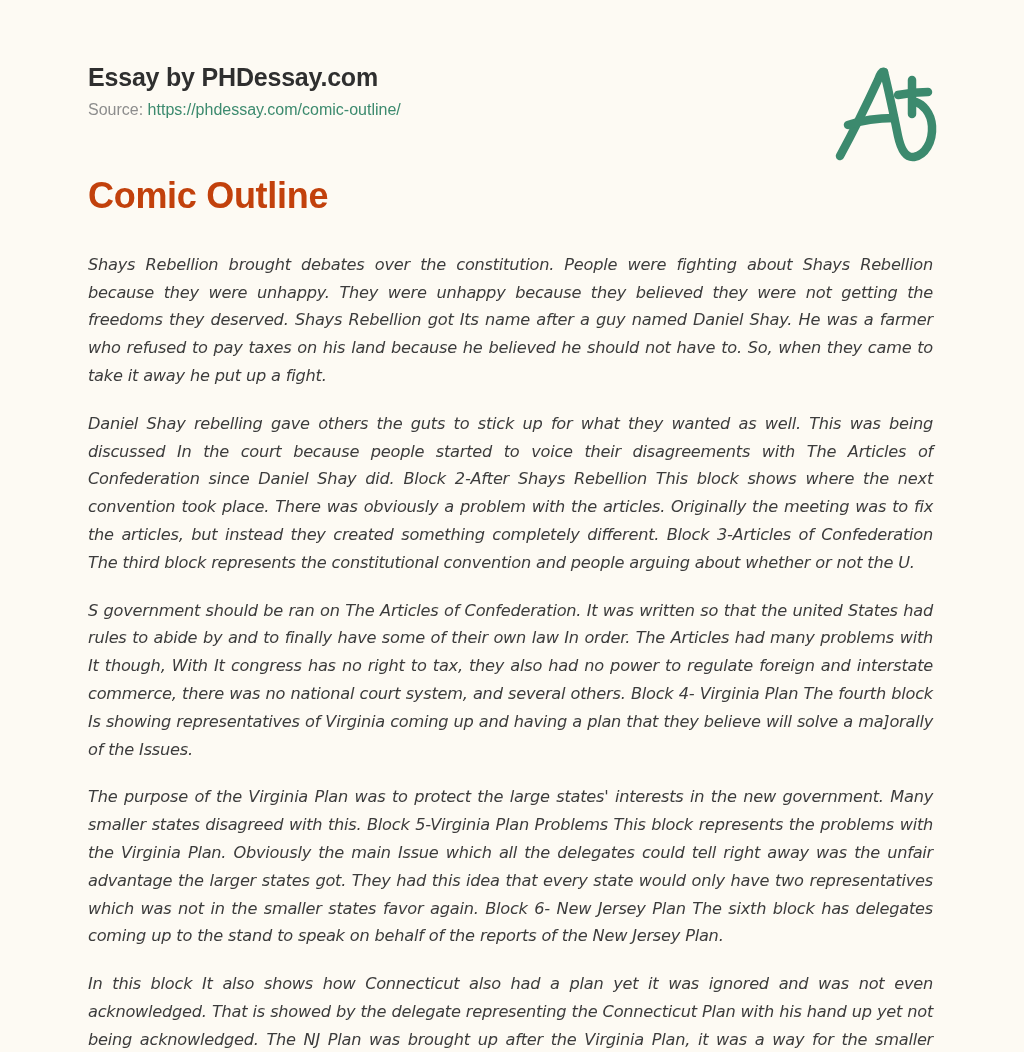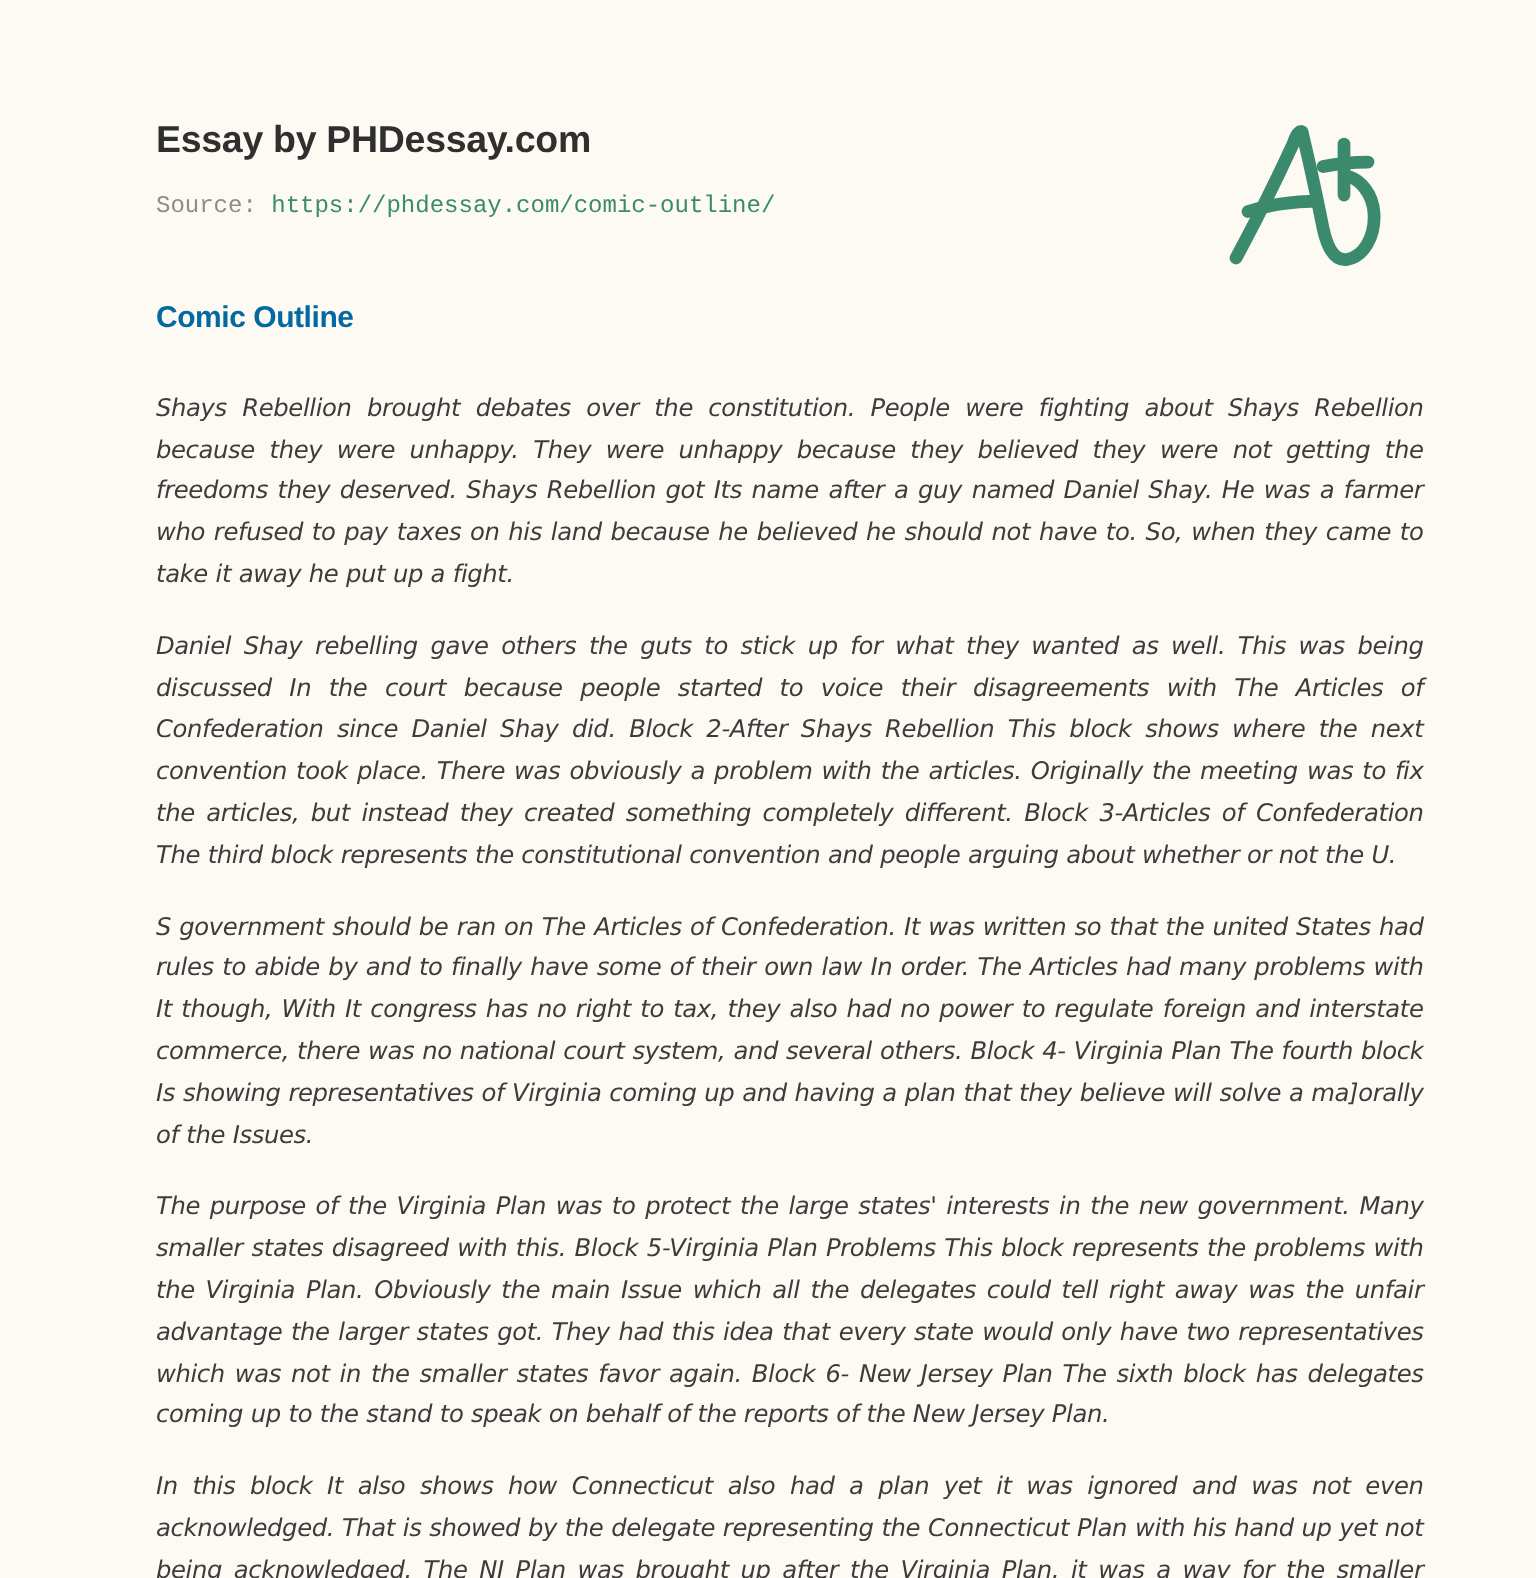--- a/index.html
+++ b/index.html
@@ -12,21 +12,21 @@
     height: 1052px;
     background: #fdfaf3;
     font-family: "Liberation Sans", sans-serif;
     overflow: hidden;
   }
 
   .page {
     position: relative;
     width: 1024px;
     height: 1052px;
-    padding: 16px;
+    padding: 0;
   }
 
   
   .header {
     position: relative;
     padding: 62px 88px 0 88px;
     display: flex;
     align-items: flex-start;
     justify-content: space-between;
   }
@@ -39,26 +39,25 @@
     font-size: 25px;
     font-weight: bold;
     color: #2f2f2f;
     letter-spacing: -0.2px;
     line-height: 1.2;
     margin: 0;
     white-space: nowrap;
   }
 
   .source-line {
-    margin-top: 19px;
+    margin-top: 8px;
     font-size: 16px;
     color: #8d8d8d;
     line-height: 1.3;
     white-space: nowrap;
-    font-family: Liberation Mono, monospace;
   }
 
   .source-label {
     color: #8d8d8d;
   }
 
   .source-url {
     color: #3c8a6e;
     text-decoration: none;
   }
@@ -72,23 +71,23 @@
     display: block;
   }
 
   
   .article {
     padding: 0 88px;
     margin-top: 52px;
   }
 
   .article-title {
-    font-size: 20px;
+    font-size: 36px;
     font-weight: bold;
-    color: #0369a1;
+    color: #c2410c;
     letter-spacing: -0.3px;
     margin: 0;
     line-height: 1.25;
   }
 
   .article-body {
     margin-top: 33px;
     width: 845px;
   }
 

